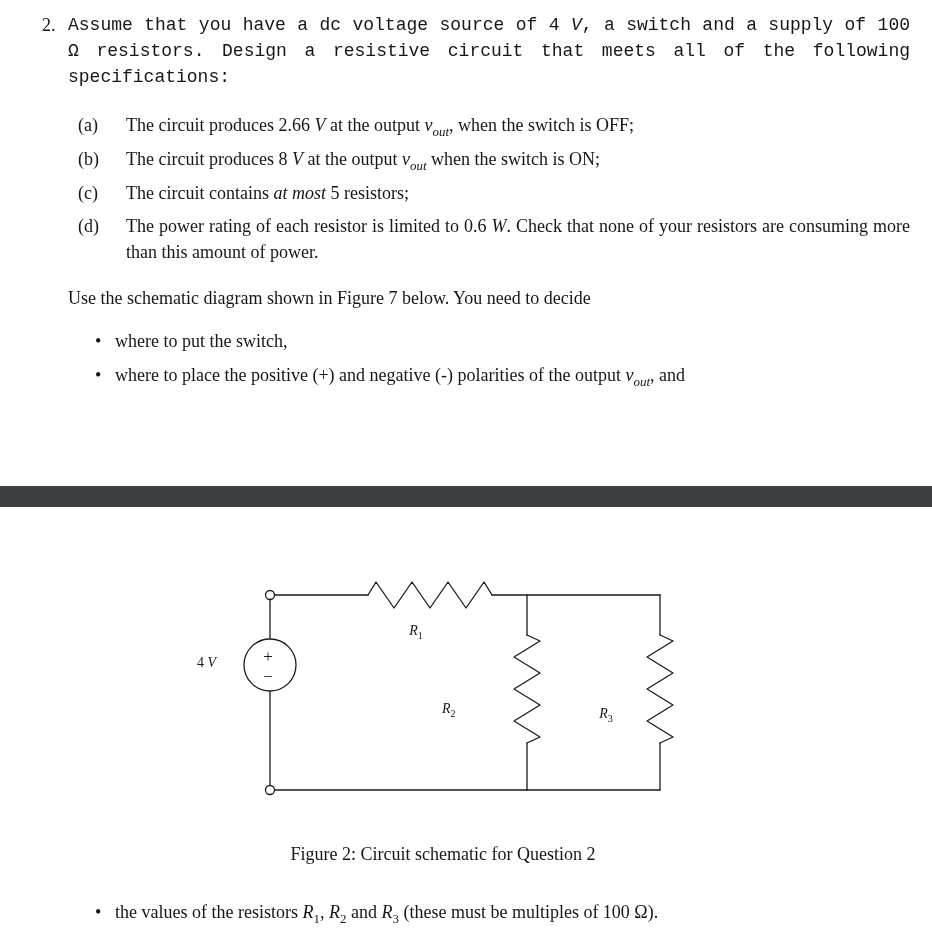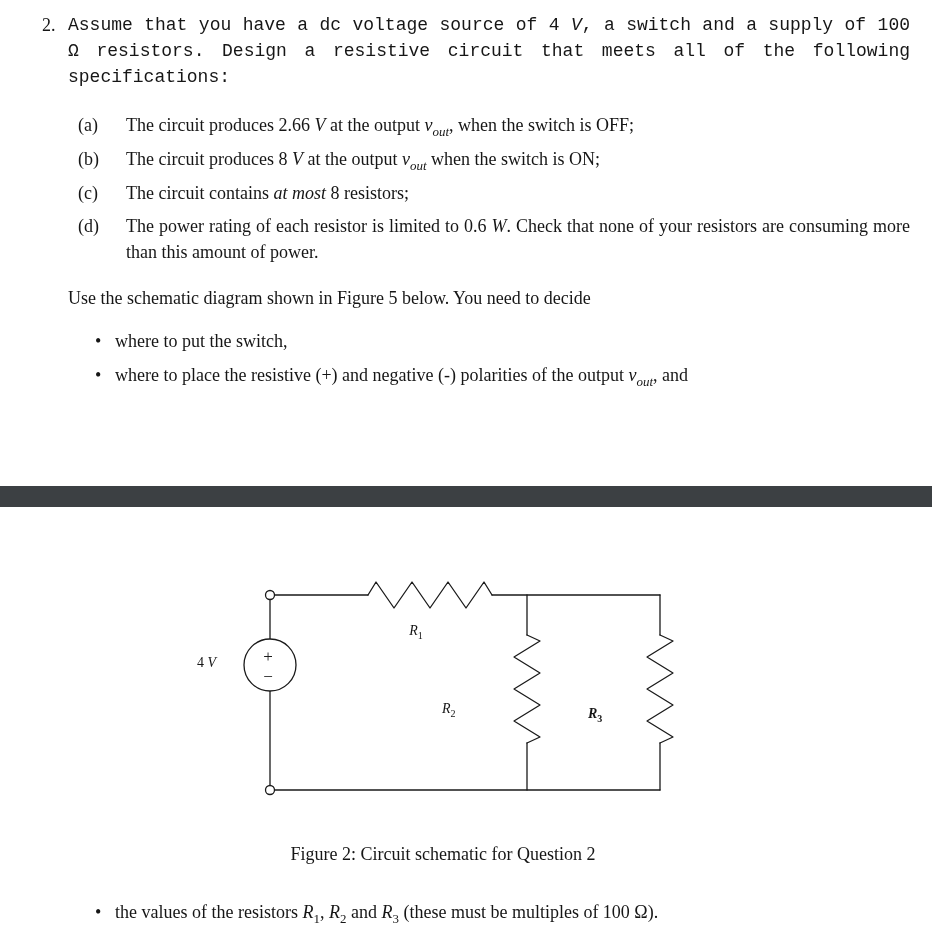--- a/index.html
+++ b/index.html
@@ -42,21 +42,21 @@
 
   .circuit-figure {
     position:absolute; left:0; top:555px;
     width:932px; height:255px;
   }
   .circuit-figure svg { position:absolute; left:0; top:0; }
   .fig-label { position:absolute; font-size:14px; white-space:nowrap; }
   .lbl-source { left:158px; top:98px;  width:58px; text-align:right; }
   .lbl-r1     { left:398px; top:66px;  width:36px; text-align:center; }
   .lbl-r2     { left:442px; top:144px; width:36px; text-align:left; }
-  .lbl-r3     { left:588px; top:149px; width:36px; text-align:left;font-weight:bold; }
+  .lbl-r3     { left:588px; top:149px; width:36px; text-align:center; }
 
   .figure-caption {
     position:absolute; left:0; top:842px;
     width:886px; text-align:center;
   }
 
   .final-bullet {
     position:absolute; left:95px; top:900px;
     width:815px; display:flex;
   }
@@ -75,38 +75,38 @@
     <div class="spec-item">
       <div class="spec-label">(a)</div>
       <div class="spec-text"><span>The circuit produces 2.66 </span><span class="it">V</span><span> at the output </span><span class="it">v</span><sub class="it">out</sub><span>, when the switch is OFF;</span></div>
     </div>
     <div class="spec-item">
       <div class="spec-label">(b)</div>
       <div class="spec-text"><span>The circuit produces 8 </span><span class="it">V</span><span> at the output </span><span class="it">v</span><sub class="it">out</sub><span> when the switch is ON;</span></div>
     </div>
     <div class="spec-item">
       <div class="spec-label">(c)</div>
-      <div class="spec-text"><span>The circuit contains </span><span class="it">at most</span><span> 8 resistors;</span></div>
+      <div class="spec-text"><span>The circuit contains </span><span class="it">at most</span><span> 5 resistors;</span></div>
     </div>
     <div class="spec-item">
       <div class="spec-label">(d)</div>
       <div class="spec-text"><span>The power rating of each resistor is limited to 0.6 </span><span class="it">W</span><span>. Check that none of your resistors are consuming more than this amount of power.</span></div>
     </div>
   </div>
 
-  <div class="use-line">Use the schematic diagram shown in Figure 5 below. You need to decide</div>
+  <div class="use-line">Use the schematic diagram shown in Figure 7 below. You need to decide</div>
 
   <div class="bullets">
     <div class="bullet-row">
       <div class="bullet-marker">•</div>
       <div class="bullet-text"><span>where to put the switch,</span></div>
     </div>
     <div class="bullet-row">
       <div class="bullet-marker">•</div>
-      <div class="bullet-text"><span>where to place the resistive (+) and negative (-) polarities of the output </span><span class="it">v</span><sub class="it">out</sub><span>, and</span></div>
+      <div class="bullet-text"><span>where to place the positive (+) and negative (-) polarities of the output </span><span class="it">v</span><sub class="it">out</sub><span>, and</span></div>
     </div>
   </div>
 
 </div>
 
 <div class="page-divider"></div>
 
 <div class="circuit-figure">
   <svg width="932" height="255" viewBox="0 0 932 255">
     <g fill="none" stroke="#1a1a1a" stroke-width="1.3" stroke-linecap="round" stroke-linejoin="round">

